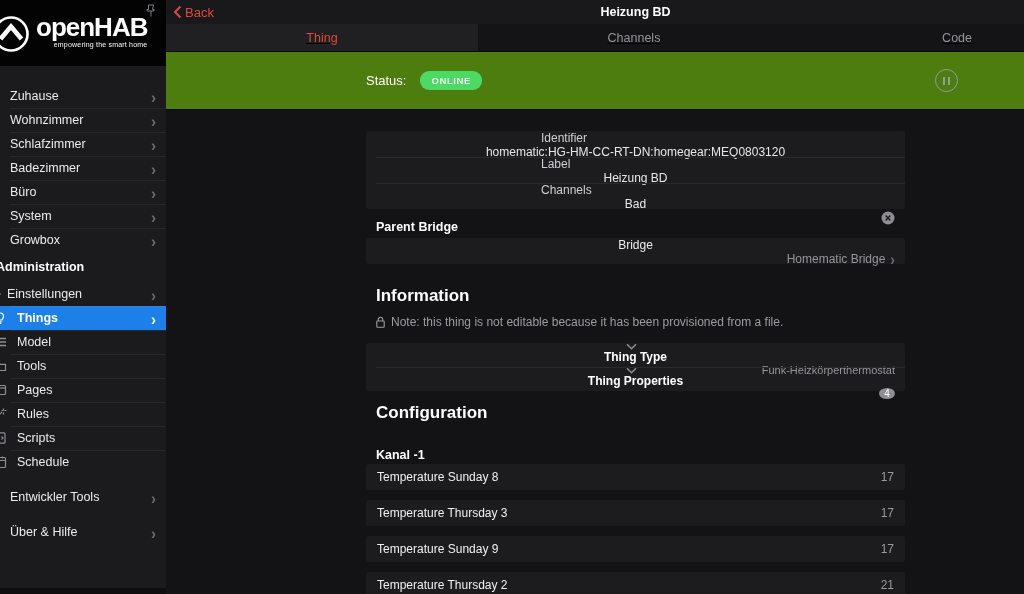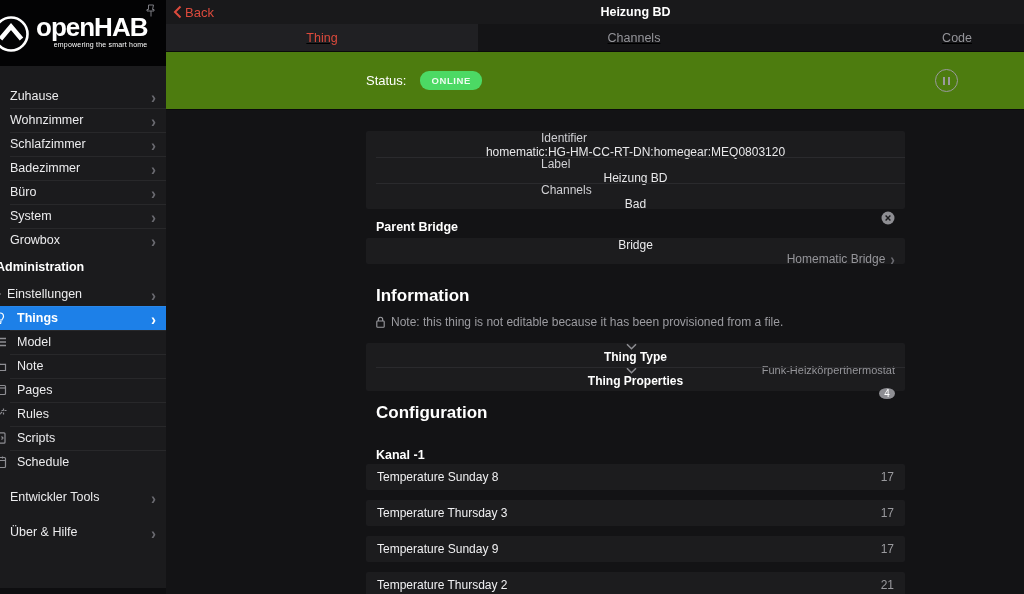--- a/index.html
+++ b/index.html
@@ -161,21 +161,21 @@
             </svg>
         </span>
         <span>Model</span>
       </div>
       <div class="nav-item">
         <span class="aicon">
           <svg width="14" height="14" viewBox="0 0 14 14" fill="none" stroke="currentColor" stroke-width="1.2">
               <path d="M1.5 3.5 h4 l1.5 1.8 h5.5 v6.2 h-11 z"></path>
             </svg>
         </span>
-        <span>Note</span>
+        <span>Tools</span>
       </div>
       <div class="nav-item">
         <span class="aicon">
           <svg width="14" height="14" viewBox="0 0 14 14" fill="none" stroke="currentColor" stroke-width="1.2">
               <rect x="1.5" y="2.5" width="11" height="9" rx="1"></rect>
               <path d="M1.5 5h11"></path>
             </svg>
         </span>
         <span>Pages</span>
       </div>

